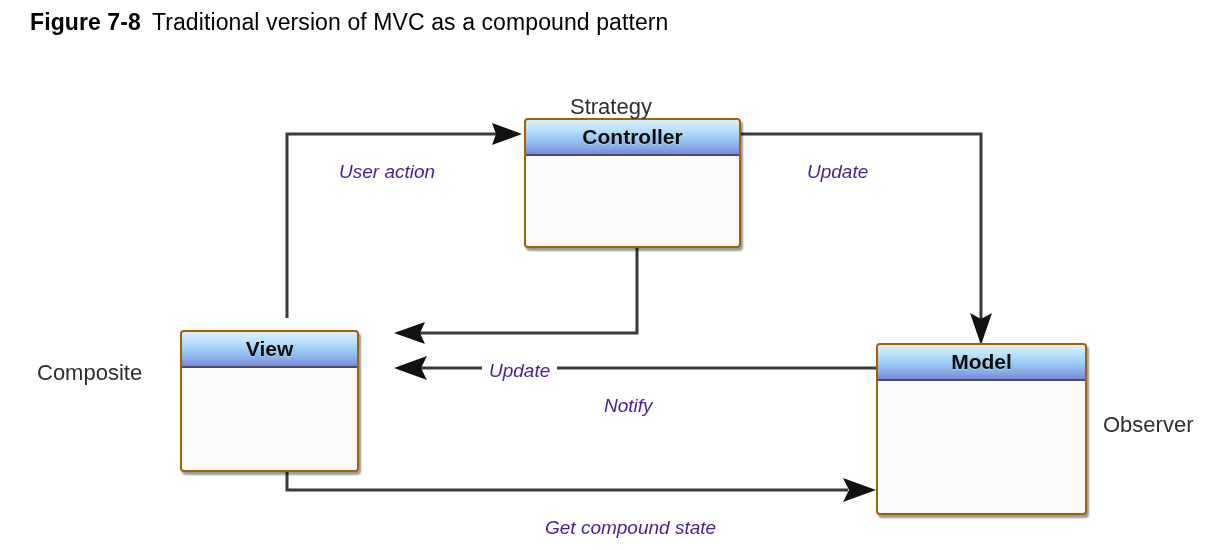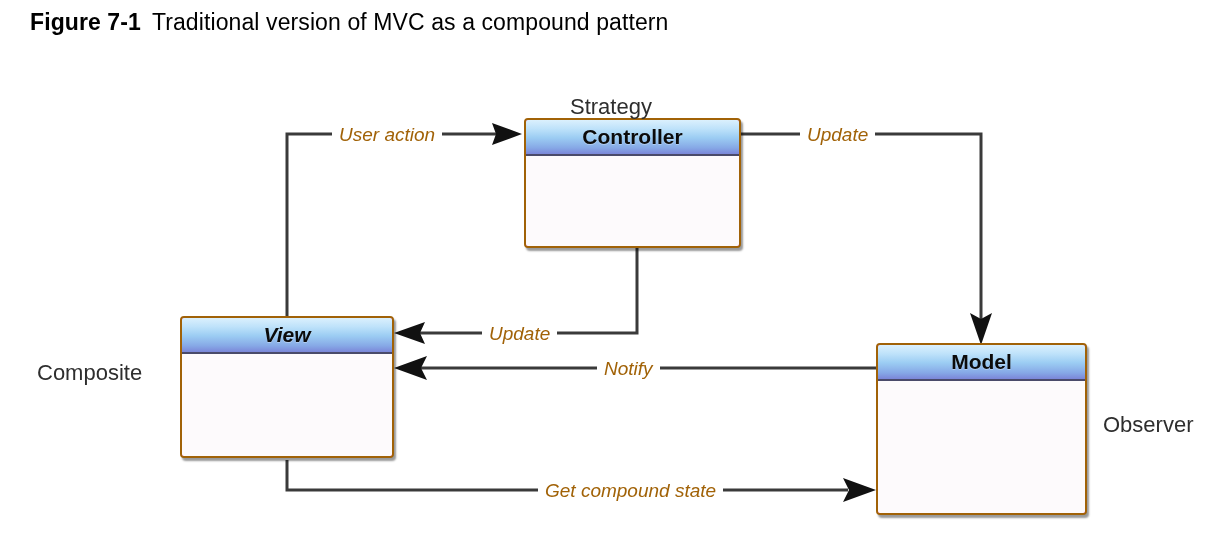--- a/index.html
+++ b/index.html
@@ -95,34 +95,35 @@
     font-size: 22px;
     color: #2e2e2e;
     white-space: nowrap;
   }
 
   
   .edge-label {
     position: absolute;
     font-style: italic;
     font-size: 19px;
-    color: #a16207;
+    color: #4c1d95;
     white-space: nowrap;
     background: #ffffff;
     padding: 0 7px;
     line-height: 21px;
+    margin-top: 37px;
   }
 </style>
 </head>
 <body>
 
 <div id="figure-root">
 
   <div class="caption">
-    <span class="caption-num">Figure 7-1</span><span class="caption-text">Traditional version of MVC as a compound pattern</span>
+    <span class="caption-num">Figure 7-8</span><span class="caption-text">Traditional version of MVC as a compound pattern</span>
   </div>
 
   <svg id="connectors" viewBox="0 0 1228 550">
 
     <path class="edge-line" d="M 287,318 L 287,134 L 510,134"></path>
     <polygon class="edge-head" points="522,134 492,123 496,134 492,145"></polygon>
 
     <path class="edge-line" d="M 741,134 L 981,134 L 981,330"></path>
     <polygon class="edge-head" points="981,345 970,313 981,319 992,313"></polygon>
 
@@ -134,21 +135,21 @@
 
     <path class="edge-line" d="M 287,460 L 287,490 L 848,490"></path>
     <polygon class="edge-head" points="876,490 843,478 849,490 843,502"></polygon>
   </svg>
 
   <div class="uml-box" style="left:524px; top:118px; width:217px; height:130px;">
     <div class="uml-header">Controller</div>
     <div class="uml-body" style="height:94px;"></div>
   </div>
 
-  <div class="uml-box" style="left:180px; top:316px; width:214px; height:142px;font-style:italic;">
+  <div class="uml-box" style="left:180px; top:330px; width:179px; height:142px;">
     <div class="uml-header">View</div>
     <div class="uml-body" style="height:106px;"></div>
   </div>
 
   <div class="uml-box" style="left:876px; top:343px; width:211px; height:172px;">
     <div class="uml-header">Model</div>
     <div class="uml-body" style="height:136px;"></div>
   </div>
 
   <div class="pattern-label" style="left:570px; top:66px;margin-top:28px;">Strategy</div>

